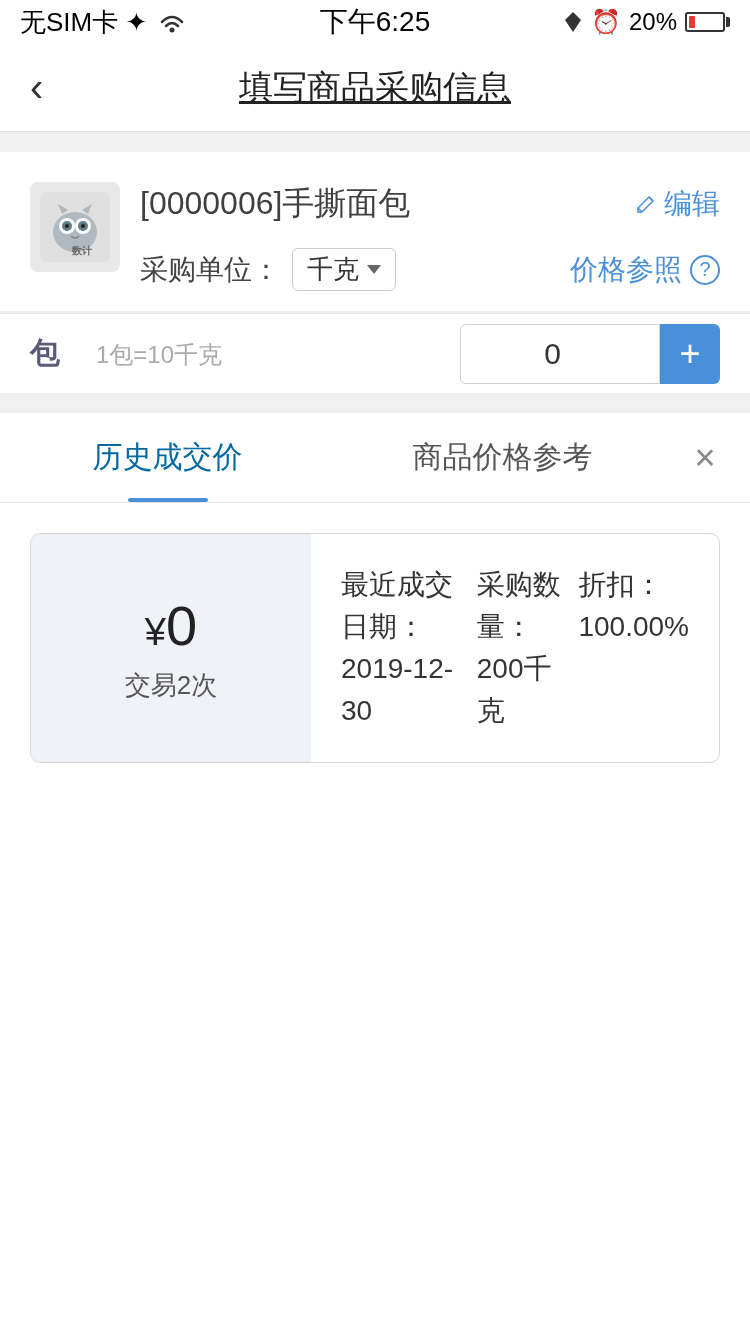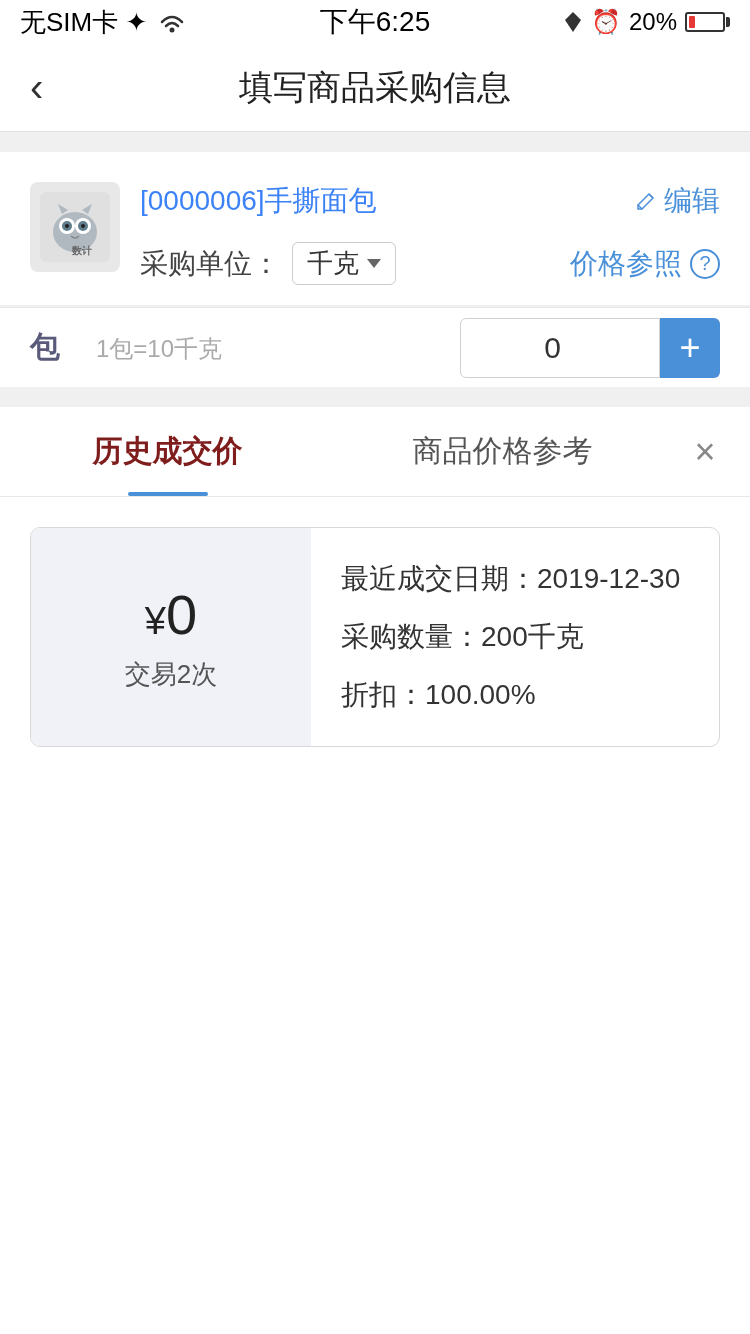--- a/index.html
+++ b/index.html
@@ -86,20 +86,21 @@
       cursor: pointer;
       padding: 10px 10px 10px 0;
     }
     .nav-title {
       position: absolute;
       left: 50%;
       transform: translateX(-50%);
       font-size: 34px;
       font-weight: 500;
       color: #222;
+      text-decoration: underline;
     }
 
     
     .product-card {
       background: #fff;
       margin-top: 20px;
       padding: 30px 30px 20px 30px;
     }
     .product-top {
       display: flex;
@@ -120,22 +121,22 @@
     }
     .product-info {
       flex: 1;
     }
     .product-title-row {
       display: flex;
       align-items: center;
       justify-content: space-between;
     }
     .product-name {
-      font-size: 28px;
-      color: #3b82f6;
+      font-size: 32px;
+      color: #404040;
       font-weight: 500;
     }
     .edit-btn {
       display: flex;
       align-items: center;
       gap: 5px;
       color: #4a90d9;
       font-size: 28px;
       cursor: pointer;
     }
@@ -280,22 +281,22 @@
       align-items: center;
       justify-content: center;
       height: 100%;
       cursor: pointer;
       position: relative;
     }
     .tab-label {
       font-size: 30px;
     }
     .tab-label.active {
-      color: #7f1d1d;
-      font-weight: 700;
+      color: #0369a1;
+      font-weight: 400;
     }
     .tab-label.inactive {
       color: #555;
     }
     .tab-underline {
       position: absolute;
       bottom: 0;
       left: 50%;
       transform: translateX(-50%);
       width: 80px;
@@ -345,21 +346,21 @@
     }
     .history-trades {
       font-size: 26px;
       color: #555;
       margin-top: 10px;
     }
     .history-right {
       flex: 1;
       padding: 30px 30px;
       display: flex;
-      flex-direction: column;
+      flex-direction: row;
       justify-content: center;
       gap: 16px;
     }
     .history-detail-row {
       font-size: 28px;
       color: #333;
       line-height: 1.5;
     }
     .history-detail-row span {
       color: #333;

